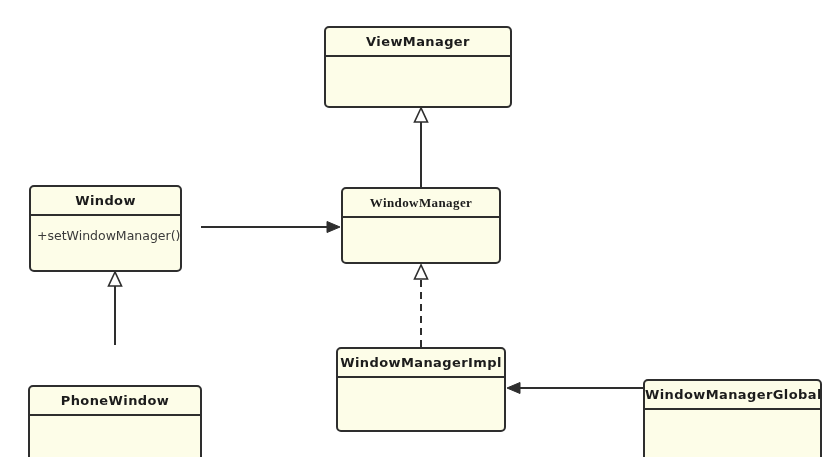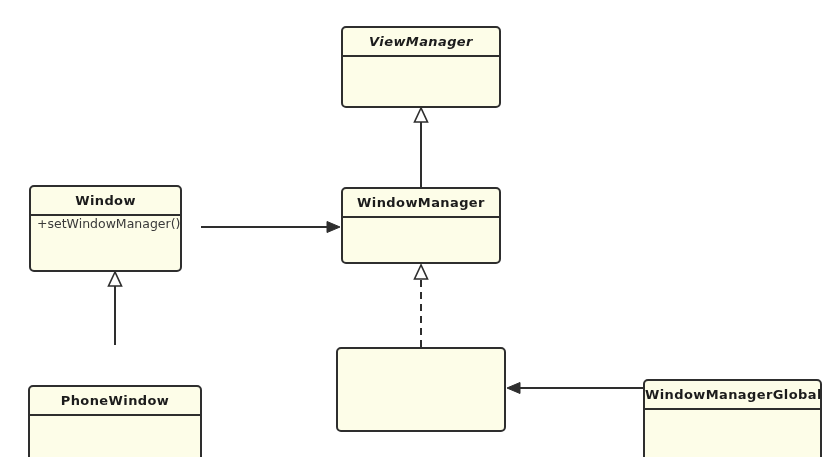--- a/index.html
+++ b/index.html
@@ -31,29 +31,29 @@
     text-align: center;
     font-weight: bold;
     font-size: 13px;
     color: #1C1C1C;
     letter-spacing: 0.4px;
     white-space: nowrap;
     overflow: hidden;
   }
   .uml-class .body {
     box-sizing: border-box;
-    padding: 0 6px 0 6px;
+    padding: 12px 6px 0 6px;
     font-size: 12.5px;
     color: #3A3A3A;
     text-align: left;
   }
   
-  #box-viewmanager        { left: 341px; top: 26px;  width: 160px; height: 82px; font-style: italic; }
+  #box-viewmanager        { left: 324px; top: 26px;  width: 188px; height: 82px; }
   #box-window             { left: 29px;  top: 185px; width: 153px; height: 87px; }
-  #box-windowmanager      { left: 341px; top: 187px; width: 160px; height: 77px; }
+  #box-windowmanager      { left: 341px; top: 187px; width: 160px; height: 77px; font-family: Liberation Serif, serif; }
   #box-phonewindow        { left: 28px;  top: 345px; width: 174px; height: 83px; margin-top: 40px; }
   #box-windowmanagerimpl  { left: 336px; top: 347px; width: 170px; height: 85px; }
   #box-windowmanagerglobal{ left: 643px; top: 347px; width: 179px; height: 85px; margin-top: 32px; }
 
   #arrow-layer {
     position: absolute;
     left: 0;
     top: 0;
     z-index: 1;
     pointer-events: none;
@@ -108,20 +108,21 @@
     <div class="title">WindowManager</div>
     <div class="body"></div>
   </div>
 
   <div class="uml-class" id="box-phonewindow">
     <div class="title">PhoneWindow</div>
     <div class="body"></div>
   </div>
 
   <div class="uml-class" id="box-windowmanagerimpl">
+    <div class="title">WindowManagerImpl</div>
     <div class="body"></div>
   </div>
 
   <div class="uml-class" id="box-windowmanagerglobal">
     <div class="title">WindowManagerGlobal</div>
     <div class="body"></div>
   </div>
 
 </div>
 

